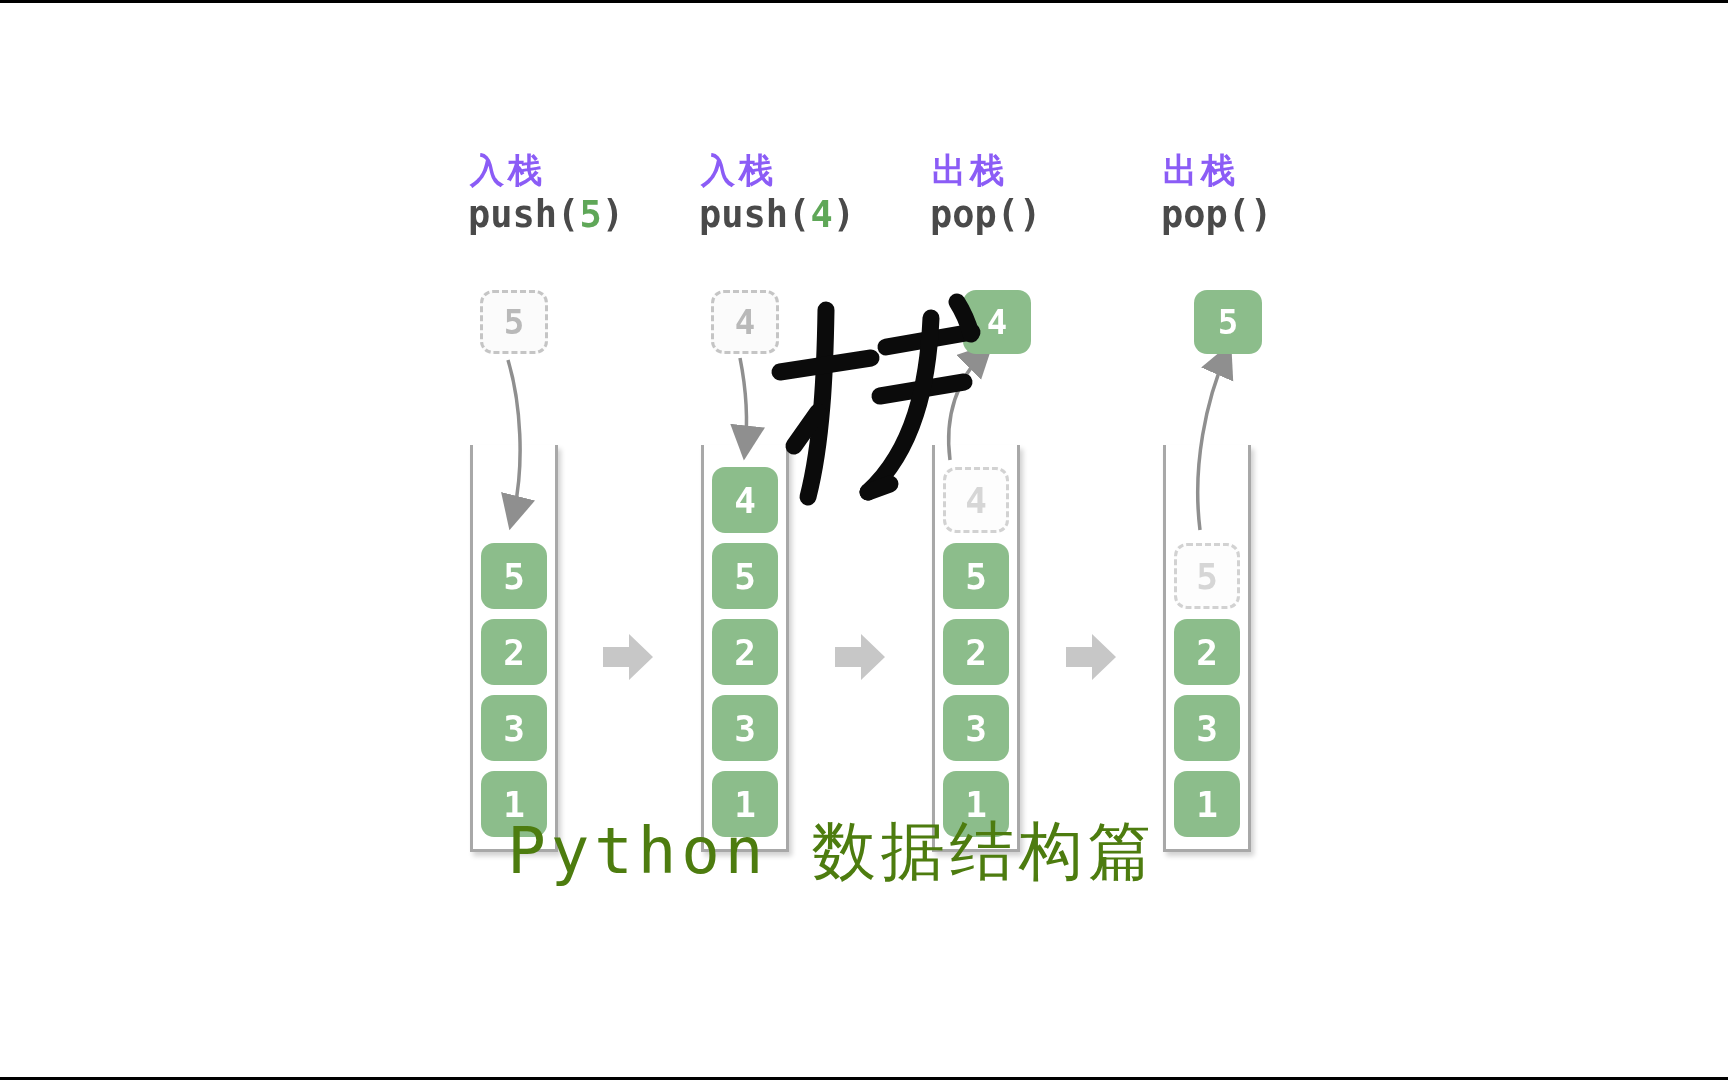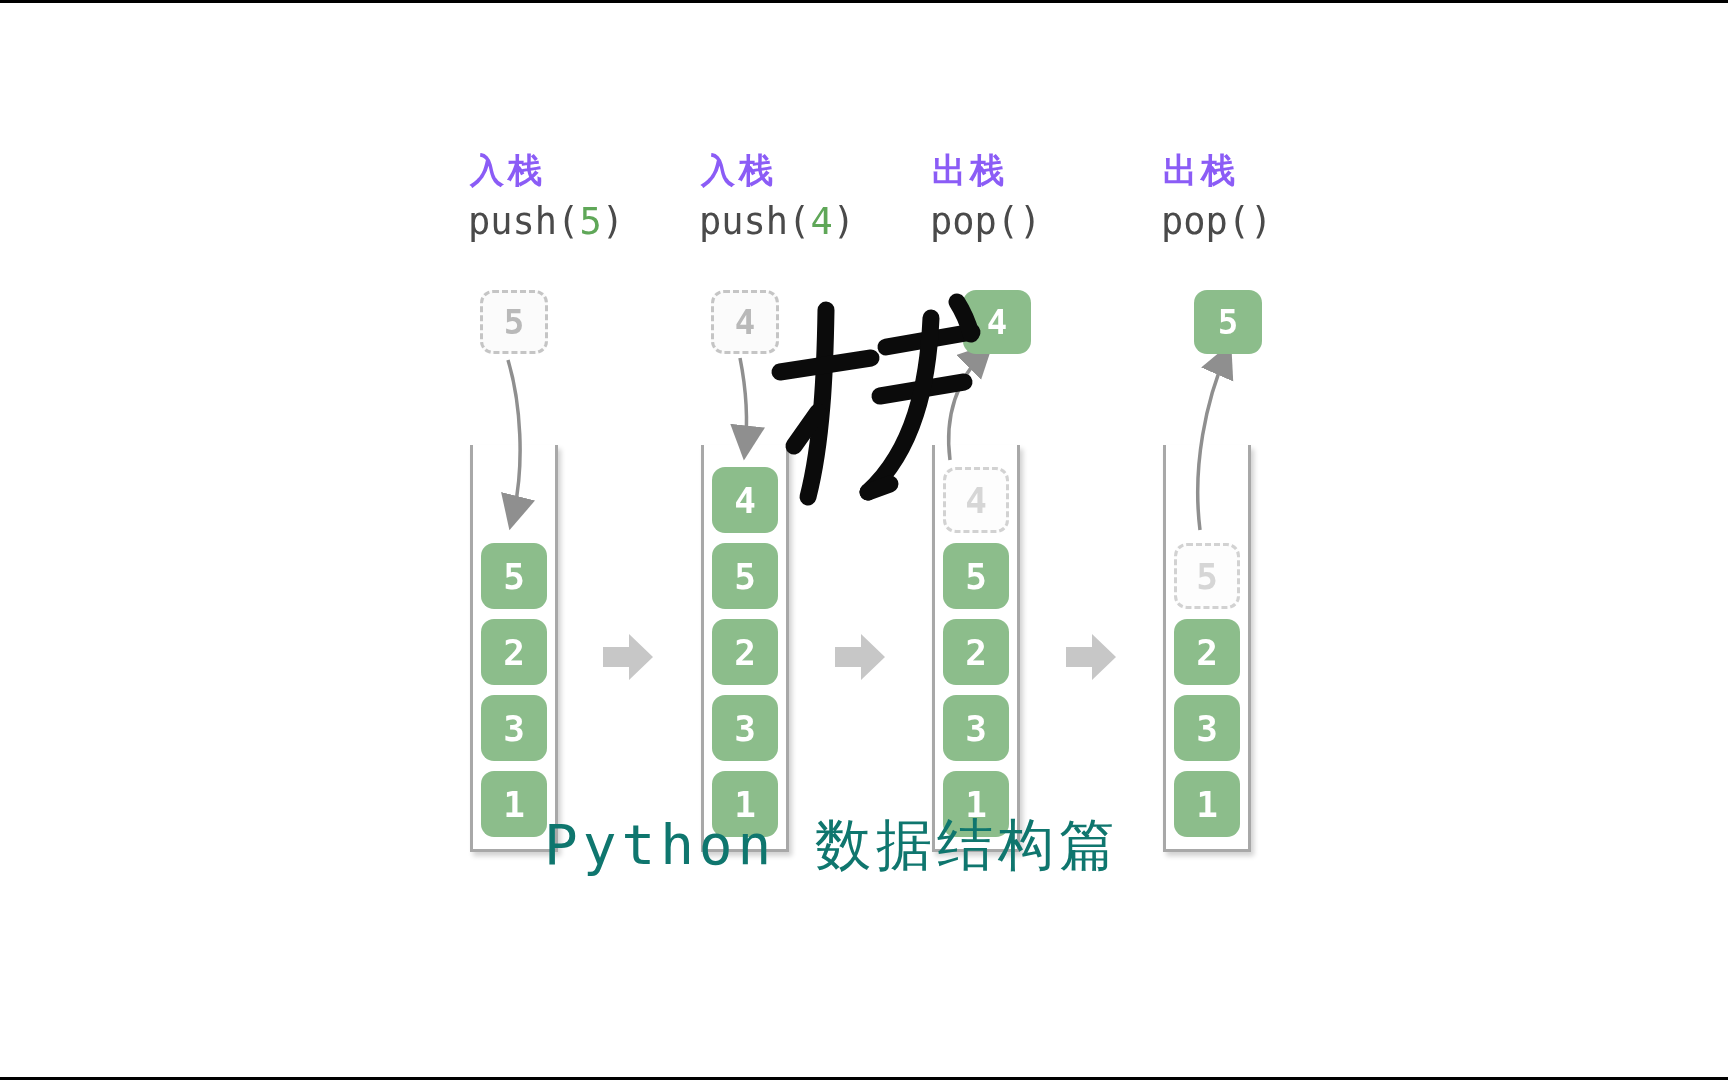--- a/index.html
+++ b/index.html
@@ -6,22 +6,22 @@
   html,body { width:1728px; height:1080px; background:#ffffff; position:relative;
               font-family:"Liberation Sans", sans-serif; overflow:hidden; }
 
   .edge-line { position:absolute; left:0; width:1728px; height:3px; background:#000; z-index:6; }
   .edge-top { top:0; }
   .edge-bottom { top:1077px; }
 
   
   .panel-label { position:absolute; top:148px; font-size:34px; font-weight:600;
                  color:#8b5cf6; letter-spacing:4px; z-index:2; }
-  .code-line { position:absolute; top:200px; font-family:"DejaVu Sans Mono", monospace;
-               font-size:37px; font-weight:400; color:#4a4a4a; z-index:2; white-space:nowrap; }
+  .code-line { position:absolute; top:193px; font-family:"DejaVu Sans Mono", monospace;
+               font-size:37px; font-weight:700; color:#4a4a4a; z-index:2; white-space:nowrap; }
   .code-arg { color:#5fa758; }
 
   
   .sbox { position:absolute; top:445px; width:88px; height:407px; background:#fff;
           border-left:3px solid #a8a8a8; border-right:3px solid #a8a8a8;
           border-bottom:3px solid #a8a8a8; box-shadow:3px 4px 5px rgba(0,0,0,0.18);
           z-index:1; }
   .sbox-1 { left:470px; } .sbox-2 { left:701px; } .sbox-3 { left:932px; } .sbox-4 { left:1163px; }
 
   
@@ -44,22 +44,22 @@
   
   .flow-arrow { position:absolute; top:634px; z-index:1; }
   .fa1 { left:603px; } .fa2 { left:835px; } .fa3 { left:1066px; }
 
   .overlay-svg { position:absolute; left:0; top:0; width:1728px; height:1080px;
                  z-index:3; pointer-events:none; }
 
   .big-char { position:absolute; left:768px; top:292px; z-index:5; }
 
   .title { position:absolute; top:808px; left:832px; transform:translateX(-50%);
-           font-family:"DejaVu Sans Mono", monospace; font-weight:300; font-size:56px;
-           color:#0f766e; letter-spacing:5px; white-space:nowrap; z-index:2; }
+           font-family:"DejaVu Sans Mono", monospace; font-weight:300; font-size:64px;
+           color:#4d7c0f; letter-spacing:5px; white-space:nowrap; z-index:2; }
 </style>
 </head>
 <body>
 
 <div class="edge-line edge-top"></div>
 <div class="edge-line edge-bottom"></div>
 
 <div>
   <div class="panel-label" style="left:470px">入栈</div>
   <div class="code-line" style="left:468px"><span>push(</span><span class="code-arg">5</span><span>)</span></div>

